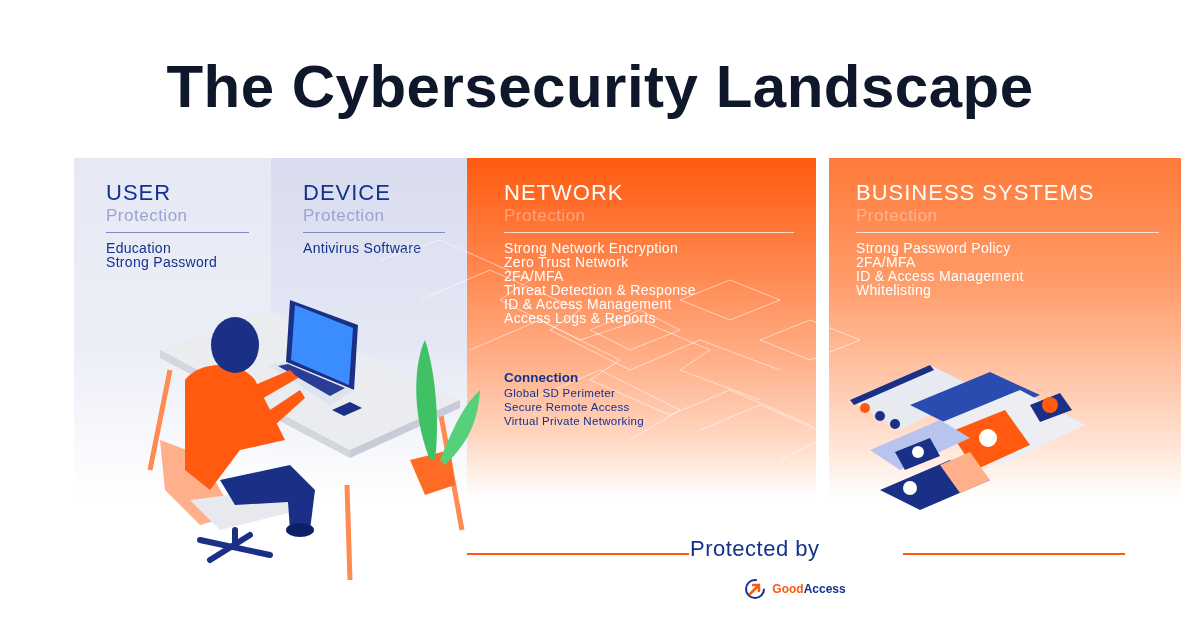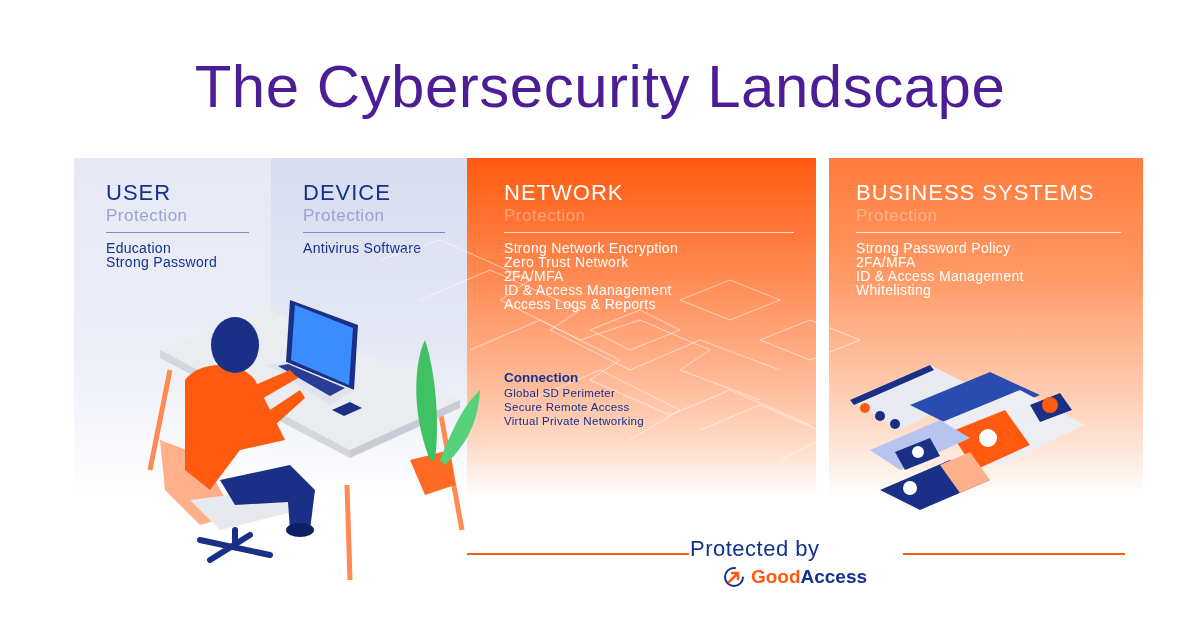--- a/index.html
+++ b/index.html
@@ -1,43 +1,43 @@
 <!DOCTYPE html>
 <html><head>
 <meta charset="utf-8">
 <style>
   *{box-sizing:border-box;margin:0;padding:0}
   html,body{width:1200px;height:630px;overflow:hidden;background:#fff}
   body{position:relative;font-family:"Liberation Sans","DejaVu Sans",sans-serif;color:#13318f}
-  .title{position:absolute;left:0;top:52px;width:1200px;text-align:center;font-weight:normal;font-size:60px;color:#4c1d95;letter-spacing:0.5px}
+  .title{position:absolute;left:0;top:52px;width:1200px;text-align:center;font-weight:bold;font-size:60px;color:#0f172a;letter-spacing:0.5px}
   .col{position:absolute;top:158px;height:340px}
   .c-user{left:74px;width:197px;background:linear-gradient(180deg,#e6e9f4 0%,#eceef7 55%,rgba(255,255,255,0) 100%)}
   .c-device{left:271px;width:196px;background:linear-gradient(180deg,#d8dcee 0%,#e5e8f4 55%,rgba(255,255,255,0) 100%)}
   .c-network{left:467px;width:349px;background:linear-gradient(180deg,#ff5a10 0%,#ff8a52 35%,#ffb08a 60%,#ffd6c0 82%,rgba(255,255,255,0) 100%)}
-  .c-business{left:829px;width:314px;background:linear-gradient(180deg,#ff7a3a 0%,#ff9a66 35%,#ffbf9e 60%,#ffe0cf 82%,rgba(255,255,255,0) 100%)}
+  .c-business{left:829px;width:352px;background:linear-gradient(180deg,#ff7a3a 0%,#ff9a66 35%,#ffbf9e 60%,#ffe0cf 82%,rgba(255,255,255,0) 100%)}
   .col-inner{position:absolute;left:32px;top:22px;right:22px}
   .h{font-size:22px;letter-spacing:1px;line-height:26px}
   .sub{font-size:17px;letter-spacing:0.5px;line-height:20px}
   .rule{height:1px;margin-top:6px;margin-bottom:8px}
   .items div{font-size:14px;line-height:14px;letter-spacing:0.3px}
   .c-user .h,.c-device .h{color:#13318f}
   .c-user .sub,.c-device .sub{color:#9aa4cf}
   .c-user .rule,.c-device .rule{background:#7e8bc6}
   .c-user .items div,.c-device .items div{color:#13318f}
   .c-network .h,.c-business .h{color:#fff}
   .c-network .sub,.c-business .sub{color:rgba(255,255,255,0.35)}
   .c-network .rule,.c-business .rule{background:rgba(255,255,255,0.75)}
   .c-network .items div,.c-business .items div{color:#fff}
   .conn{position:absolute;left:504px;top:370px}
   .conn .ch{font-weight:bold;font-size:13.5px;color:#13318f;line-height:16px}
   .conn div.ci{font-size:11.5px;line-height:14px;color:#13318f;letter-spacing:0.3px}
   .footer-line{position:absolute;top:553px;height:1.5px;background:#ff5a10}
   .prot{position:absolute;left:690px;top:536px;width:210px;}
   .prot .p1{font-size:22px;color:#13318f;letter-spacing:0.5px;line-height:26px}
-  .prot .p2{display:flex;align-items:center;justify-content:center;gap:6px;margin-top:4px;font-weight:bold;font-size:19px}
+  .prot .p2{display:flex;align-items:center;justify-content:center;gap:6px;margin-top:16px;font-weight:bold;font-size:12px}
   .ga-good{color:#ff5a10}.ga-access{color:#13318f}
   svg{position:absolute}
 </style>
 </head>
 <body>
 
 <div class="title">The Cybersecurity Landscape</div>
 
 <div class="col c-user">
   <div class="col-inner">
@@ -62,20 +62,21 @@
 </div>
 <div class="col c-network">
   <div class="col-inner" style="left:37px">
     <div class="h">NETWORK</div>
     <div class="sub">Protection</div>
     <div class="rule"></div>
     <div class="items">
       <div>Strong Network Encryption</div>
       <div>Zero Trust Network</div>
       <div>2FA/MFA</div>
+      <div>Threat Detection &amp; Response</div>
       <div>ID &amp; Access Management</div>
       <div>Access Logs &amp; Reports</div>
     </div>
   </div>
 </div>
 <div class="col c-business">
   <div class="col-inner" style="left:27px">
     <div class="h">BUSINESS SYSTEMS</div>
     <div class="sub">Protection</div>
     <div class="rule"></div>

